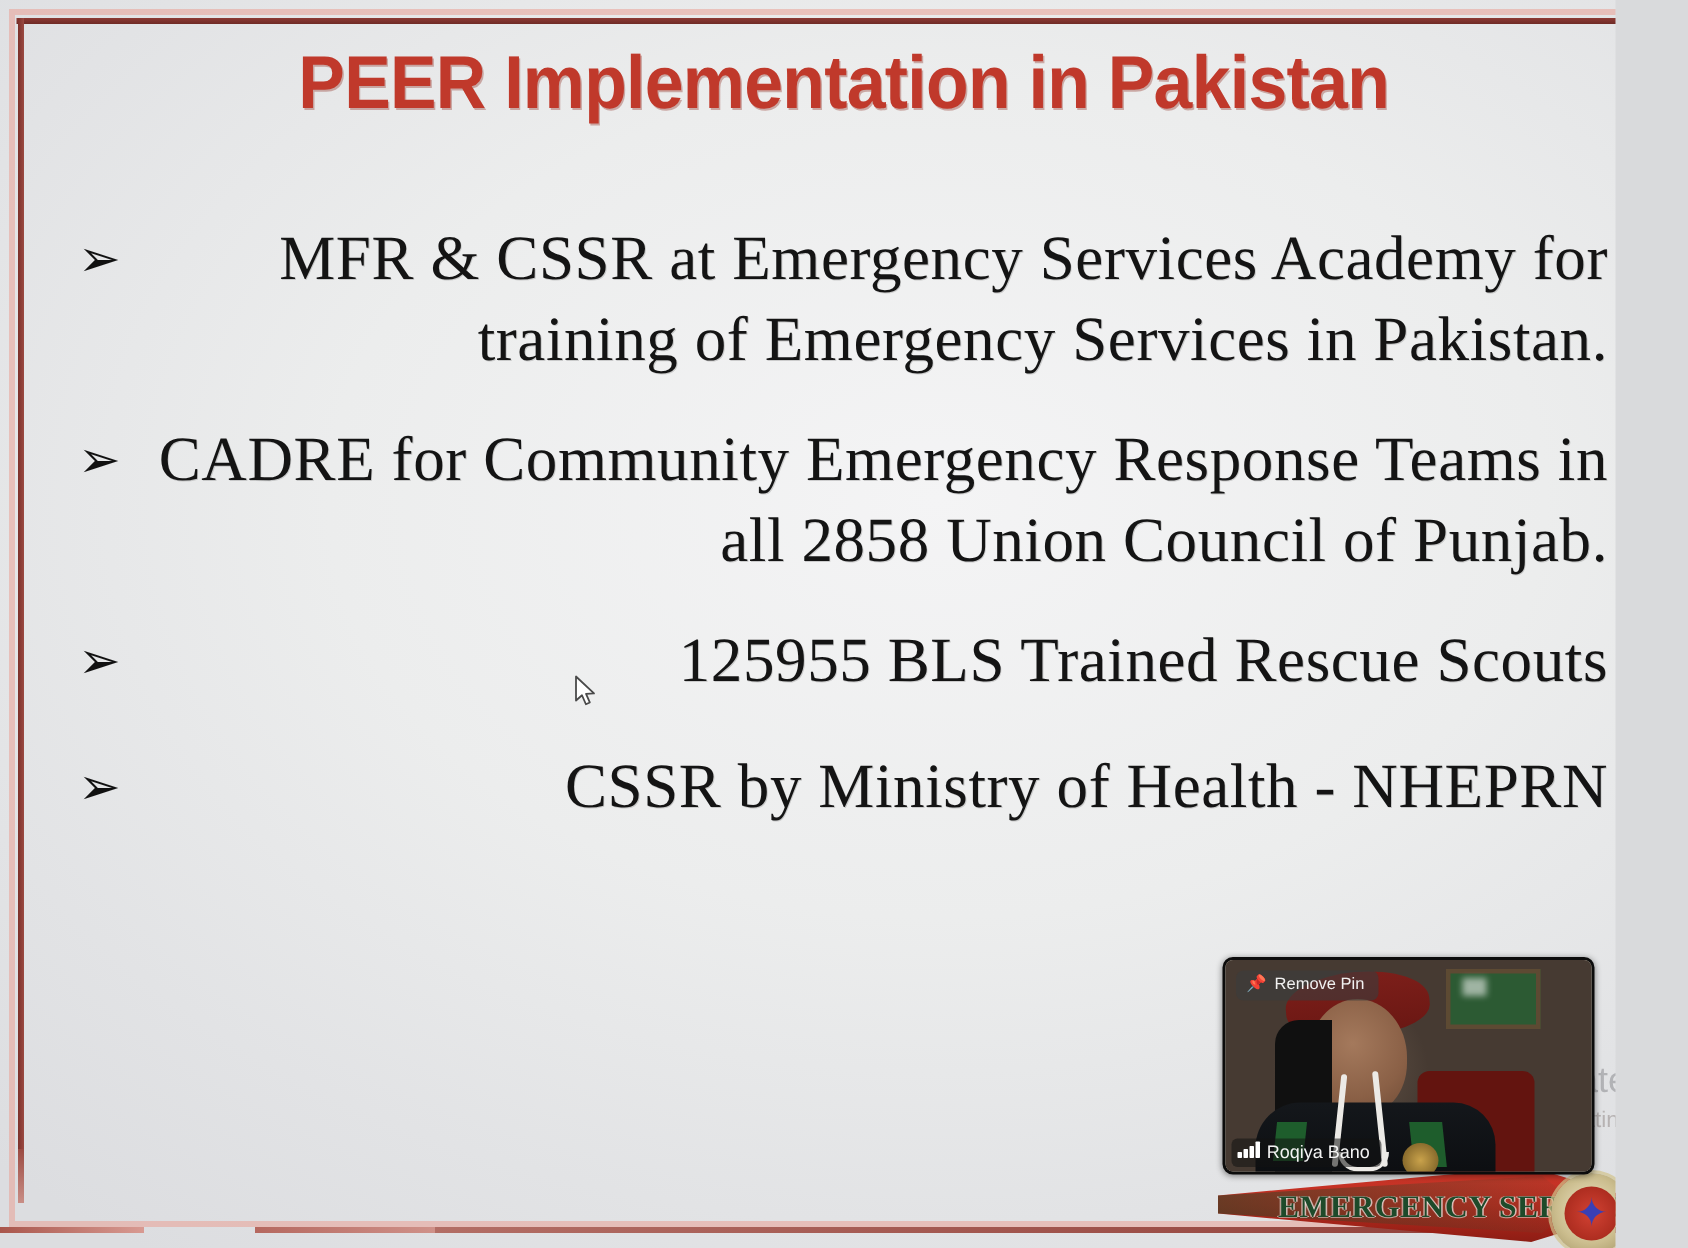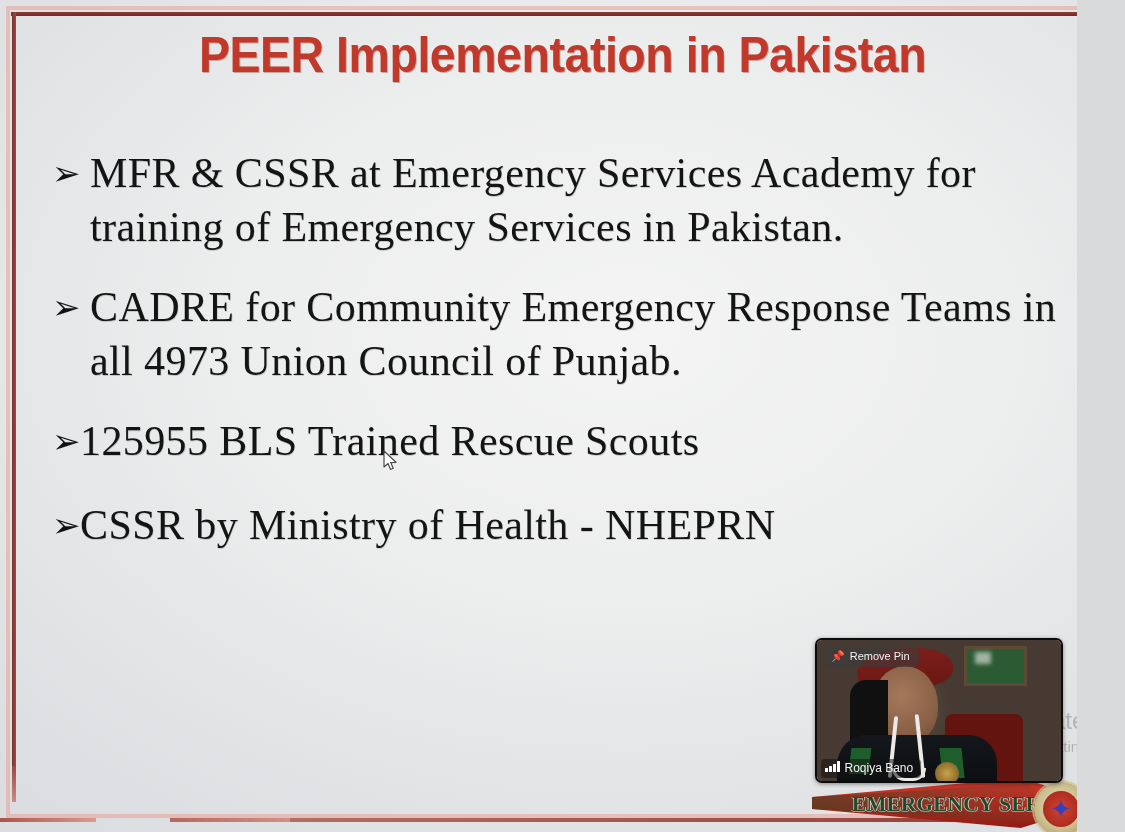--- a/index.html
+++ b/index.html
@@ -102,20 +102,21 @@
   }
   .bullet-marker.tight { width: 30px; }
   .bullet-text {
     flex: 1 1 auto;
     font-family: "Liberation Serif", "DejaVu Serif", serif;
     font-size: 42px;
     line-height: 54px;
     color: #141414;
     letter-spacing: 0.4px;
     text-shadow: 0.6px 0.6px 0 rgba(90,90,90,0.25);
+    text-align: right;
   }
   .bullet-row.b3 { margin-bottom: 30px; }
   .bullet-row.b3 .bullet-marker,
   .bullet-row.b4 .bullet-marker { width: 28px; }
 
   
   .watermark {
     position: absolute;
     left: 1000px; top: 706px;
     width: 200px;
@@ -388,21 +389,21 @@
 
   <div class="bullets">
 
     <div class="bullet-row b1">
       <span class="bullet-marker">➢</span>
       <span class="bullet-text">MFR &amp; CSSR at Emergency  Services Academy  for training  of Emergency  Services in Pakistan.</span>
     </div>
 
     <div class="bullet-row b2">
       <span class="bullet-marker">➢</span>
-      <span class="bullet-text">CADRE for Community  Emergency  Response Teams in all 4973 Union  Council of Punjab.</span>
+      <span class="bullet-text">CADRE for Community  Emergency  Response Teams in all 2858 Union  Council of Punjab.</span>
     </div>
 
     <div class="bullet-row b3">
       <span class="bullet-marker tight">➢</span>
       <span class="bullet-text">125955 BLS Trained Rescue  Scouts</span>
     </div>
 
     <div class="bullet-row b4">
       <span class="bullet-marker tight">➢</span>
       <span class="bullet-text">CSSR by Ministry of Health - NHEPRN</span>

